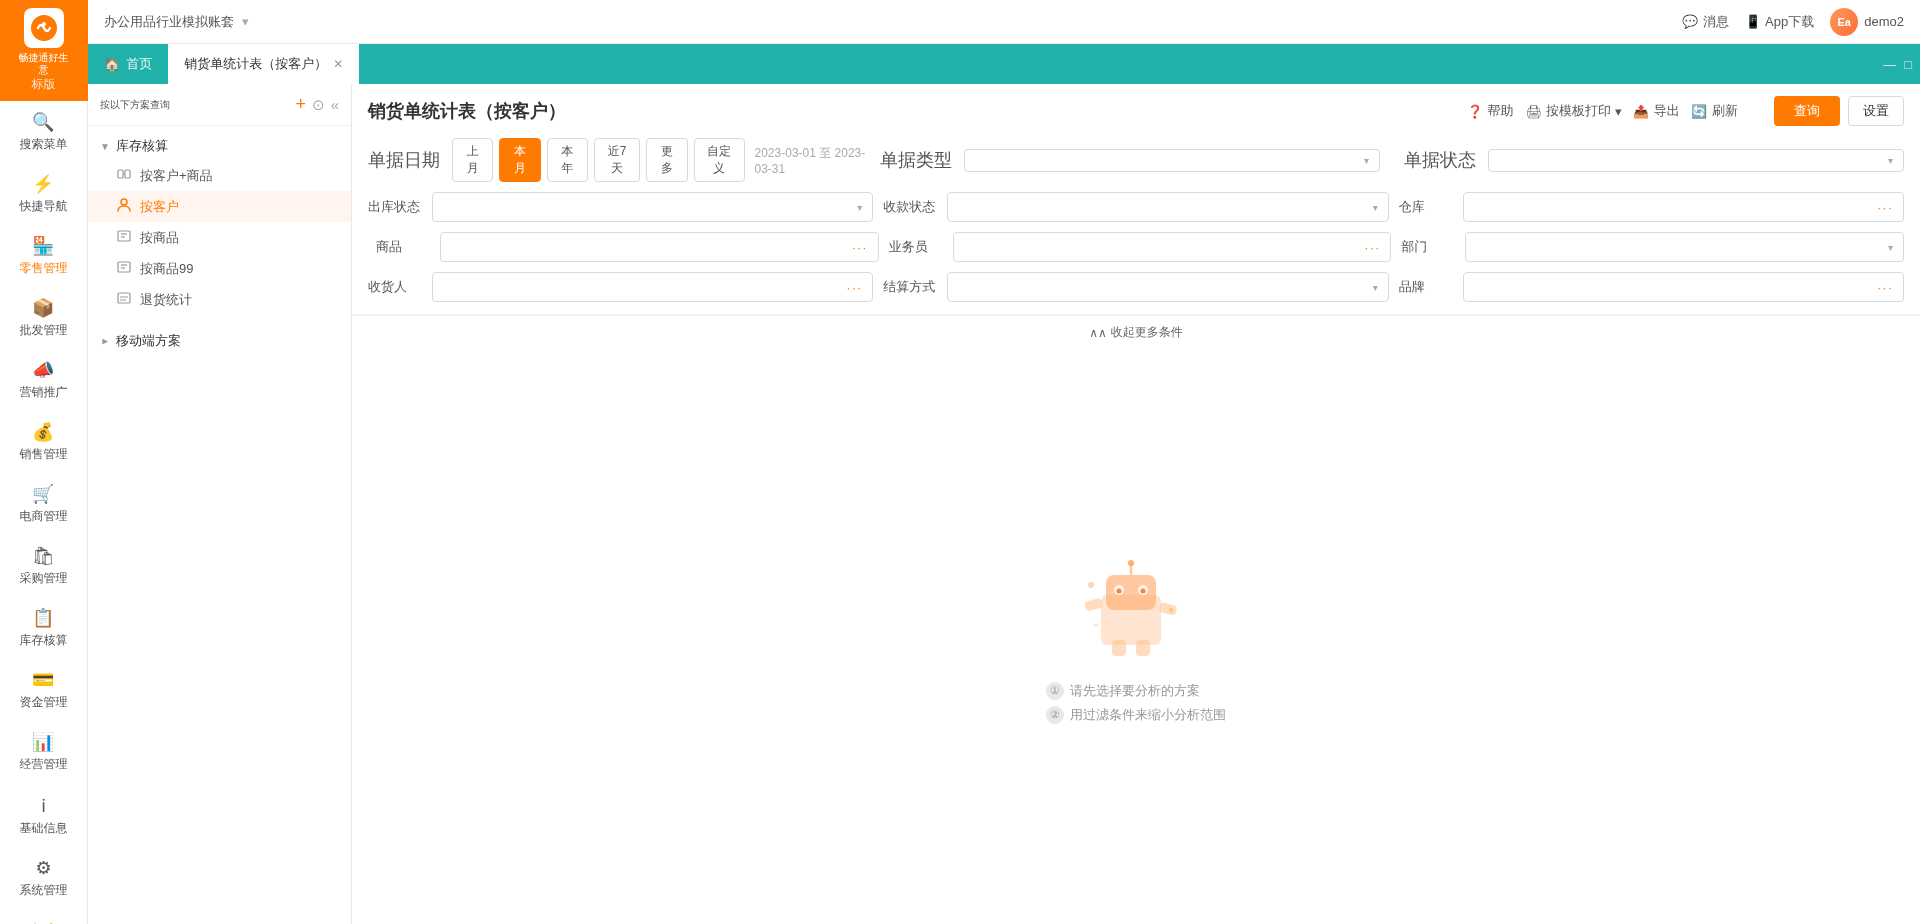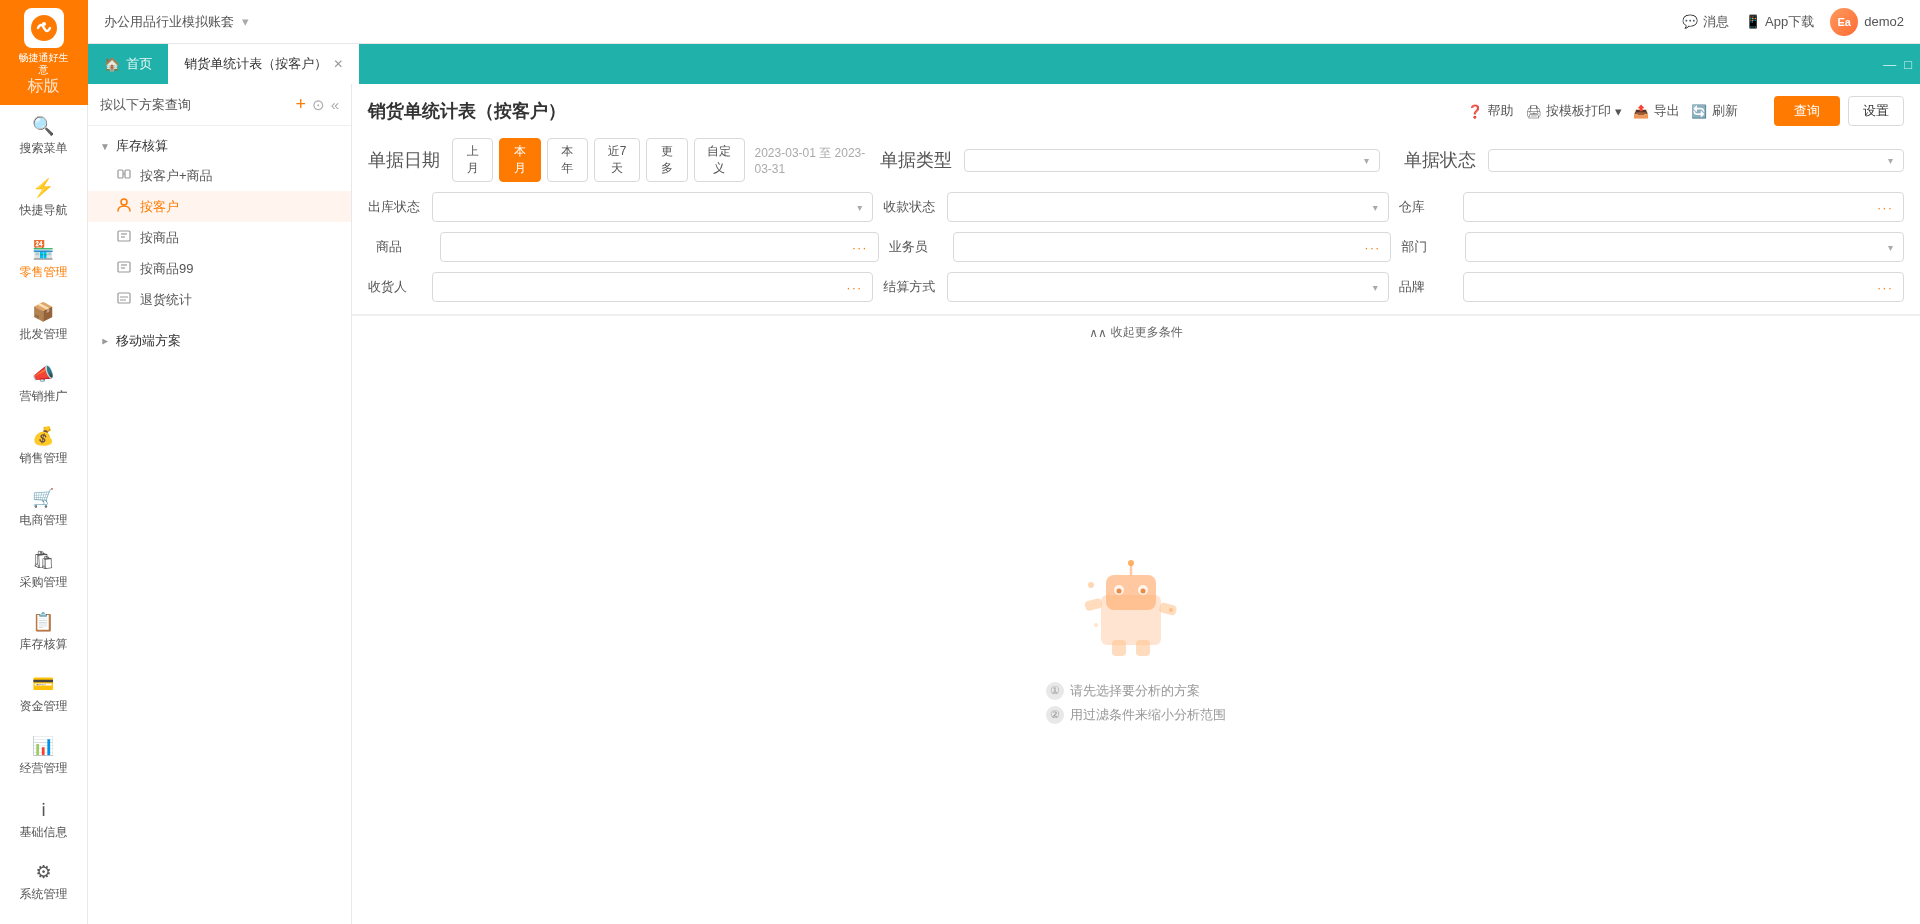--- a/index.html
+++ b/index.html
@@ -398,21 +398,21 @@
 <div class="sidebar">
   <div class="sidebar-logo">
     <div class="sidebar-logo-icon">
       <svg viewBox="0 0 28 28" fill="none">
         <circle cx="14" cy="14" r="13" fill="#ff7a00"></circle>
         <path d="M8 14 Q11 8 14 14 Q17 20 20 14" stroke="#fff" stroke-width="2.5" fill="none" stroke-linecap="round"></path>
         <circle cx="14" cy="10" r="2" fill="#fff"></circle>
       </svg>
     </div>
     <span style="font-size:10px;text-align:center;line-height:1.2;">畅捷通好生意</span>
-    <span style="font-size:16px;color:rgba(255,255,255,0.8);">标版</span>
+    <span style="font-size:12px;color:rgba(255,255,255,0.8);">标版</span>
   </div>
 
   <div class="sidebar-item">
     <span class="sidebar-item-icon">🔍</span>
     <span>搜索菜单</span>
   </div>
   <div class="sidebar-item">
     <span class="sidebar-item-icon">⚡</span>
     <span>快捷导航</span>
   </div>
@@ -502,21 +502,21 @@
     <div class="tabs-bar-actions">
       <span style="cursor:pointer;color:rgba(255,255,255,0.8);">—</span>
       <span style="cursor:pointer;color:rgba(255,255,255,0.8);">□</span>
     </div>
   </div>
 
   <div class="page-body">
 
     <div class="left-panel">
       <div class="panel-header">
-        <span style="font-size:13px;color:#555;">按以下方案查询</span>
+        <span style="font-size:10px;color:#555;">按以下方案查询</span>
         <div class="panel-header-actions">
           <span style="color:#ff7a00;font-size:18px;font-weight:300;cursor:pointer;">+</span>
           <span style="color:#aaa;font-size:15px;cursor:pointer;">⊙</span>
           <span style="color:#aaa;font-size:15px;cursor:pointer;">«</span>
         </div>
       </div>
 
       <div class="tree-section">
         <div class="tree-group-label">
           <span class="arrow">▼</span>

